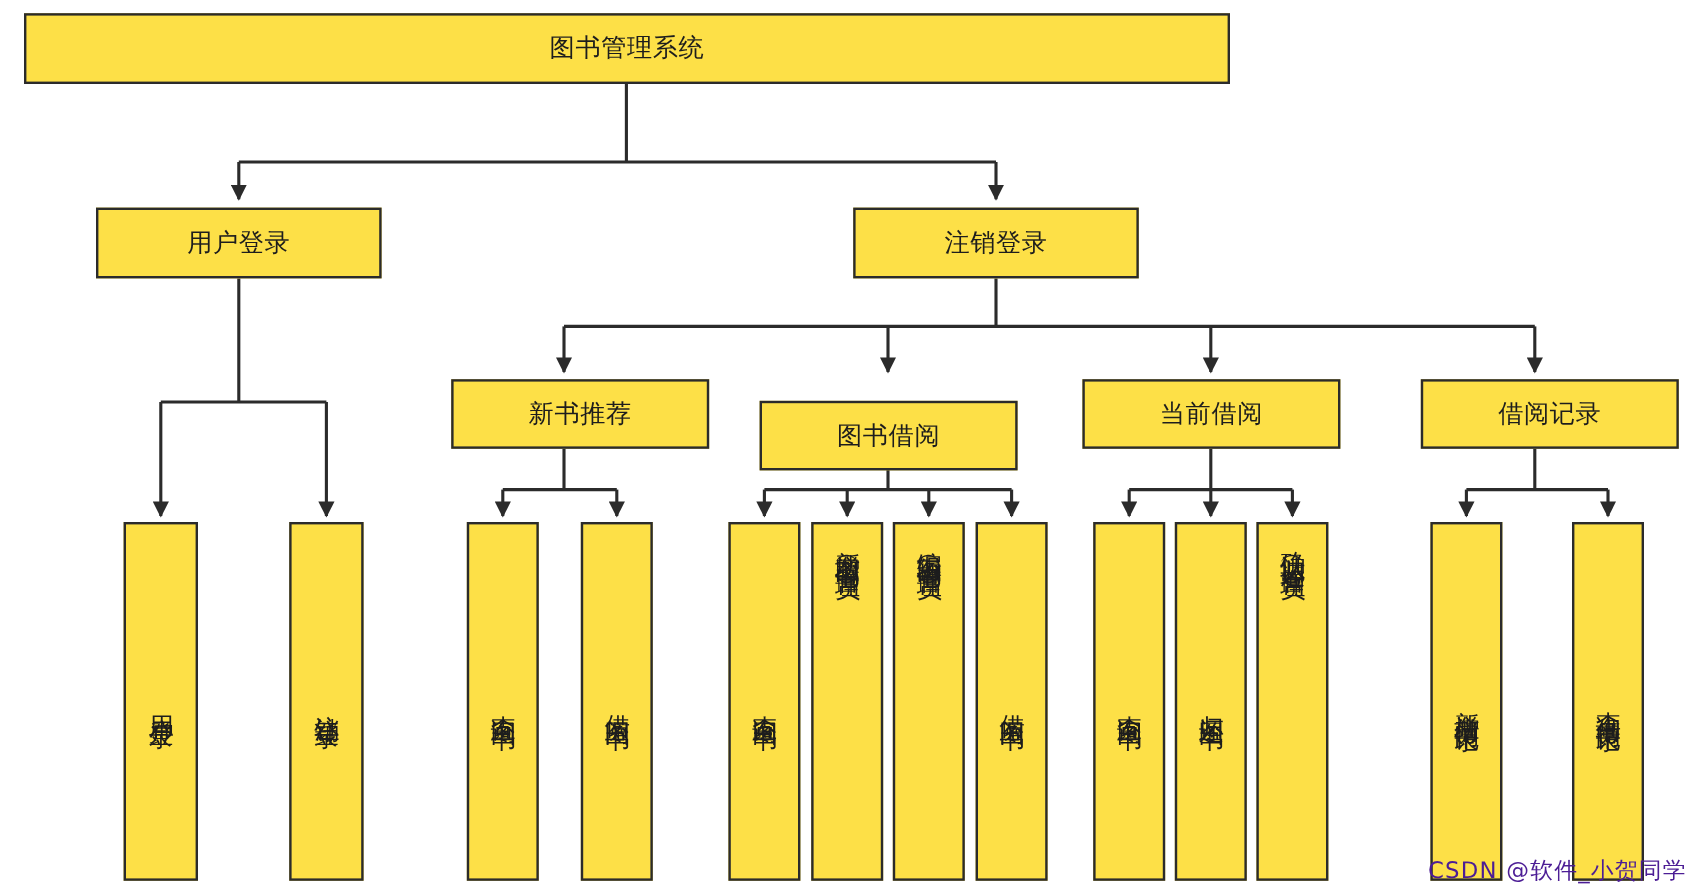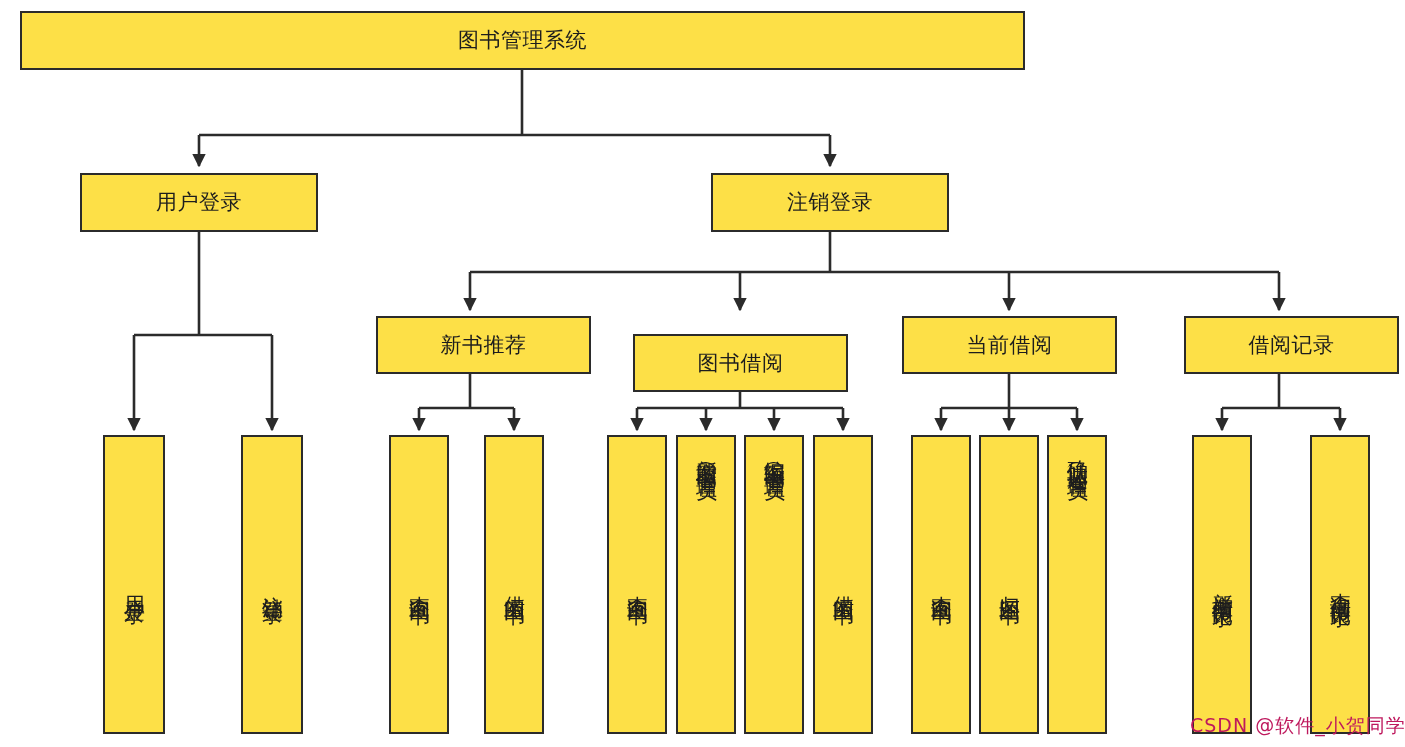--- a/index.html
+++ b/index.html
@@ -45,21 +45,21 @@
     padding:6px 0;
     align-items:center;
     justify-content:center;
   }
   .node.vert.top{
     justify-content:flex-start;
   }
   .watermark{
     position:absolute;
     font-size:19px;
-    color:#be185d;
+    color:#4c1d95;
     letter-spacing:1px;
     white-space:nowrap;
     font-family:"DejaVu Sans","Liberation Sans",sans-serif;
   }
 </style>
 </head>
 <body>
 
 <div id="canvas">
 

